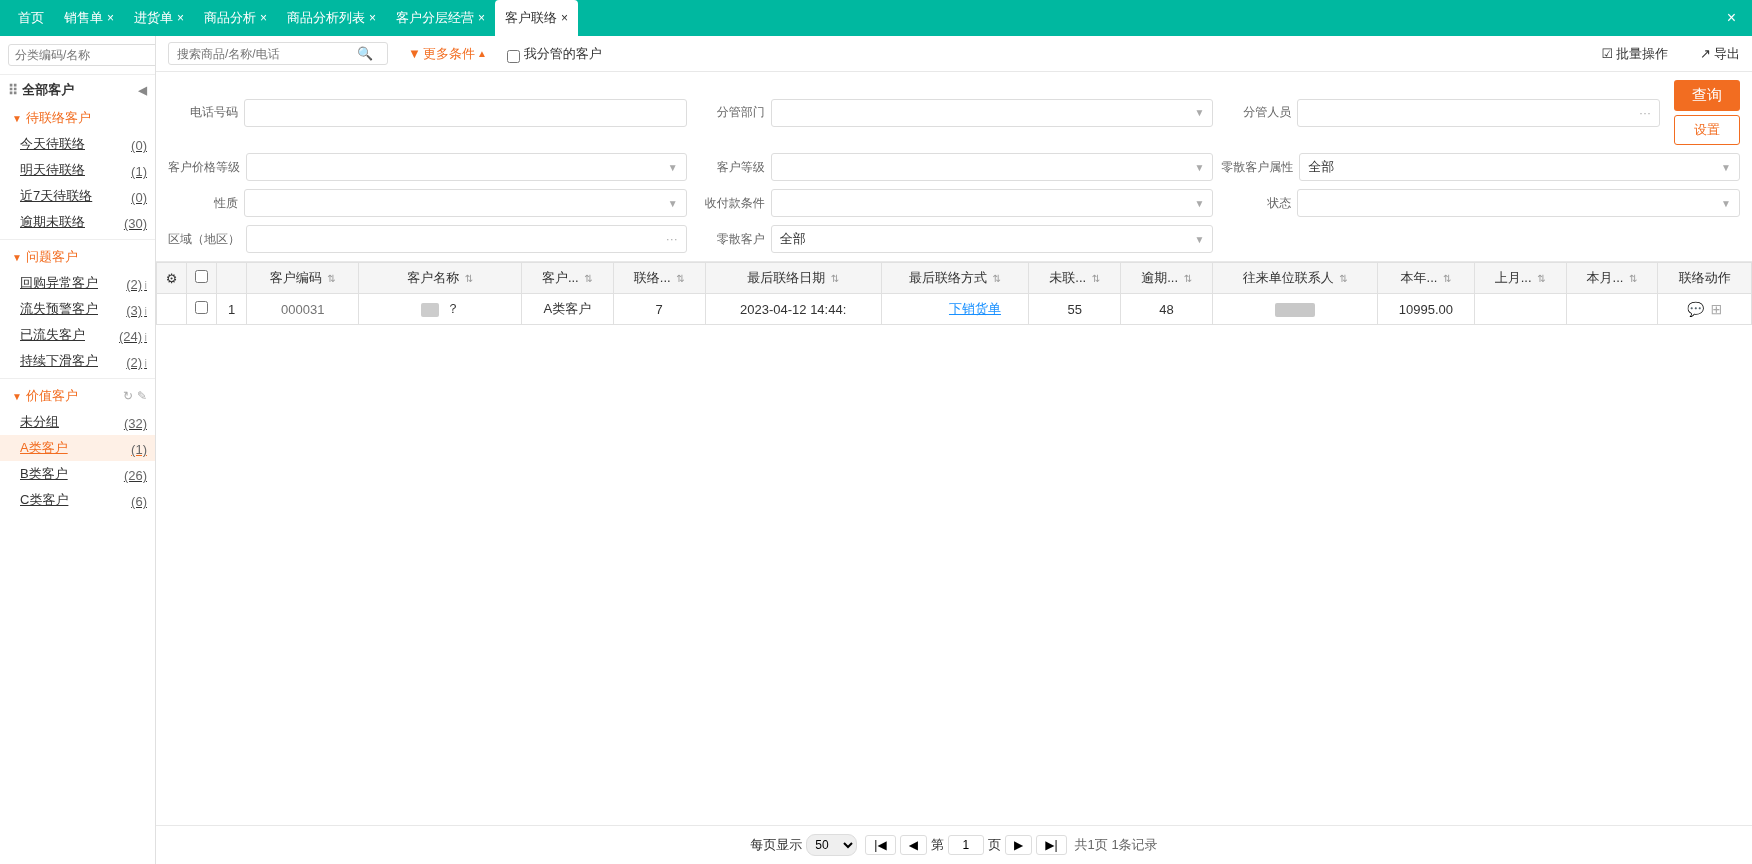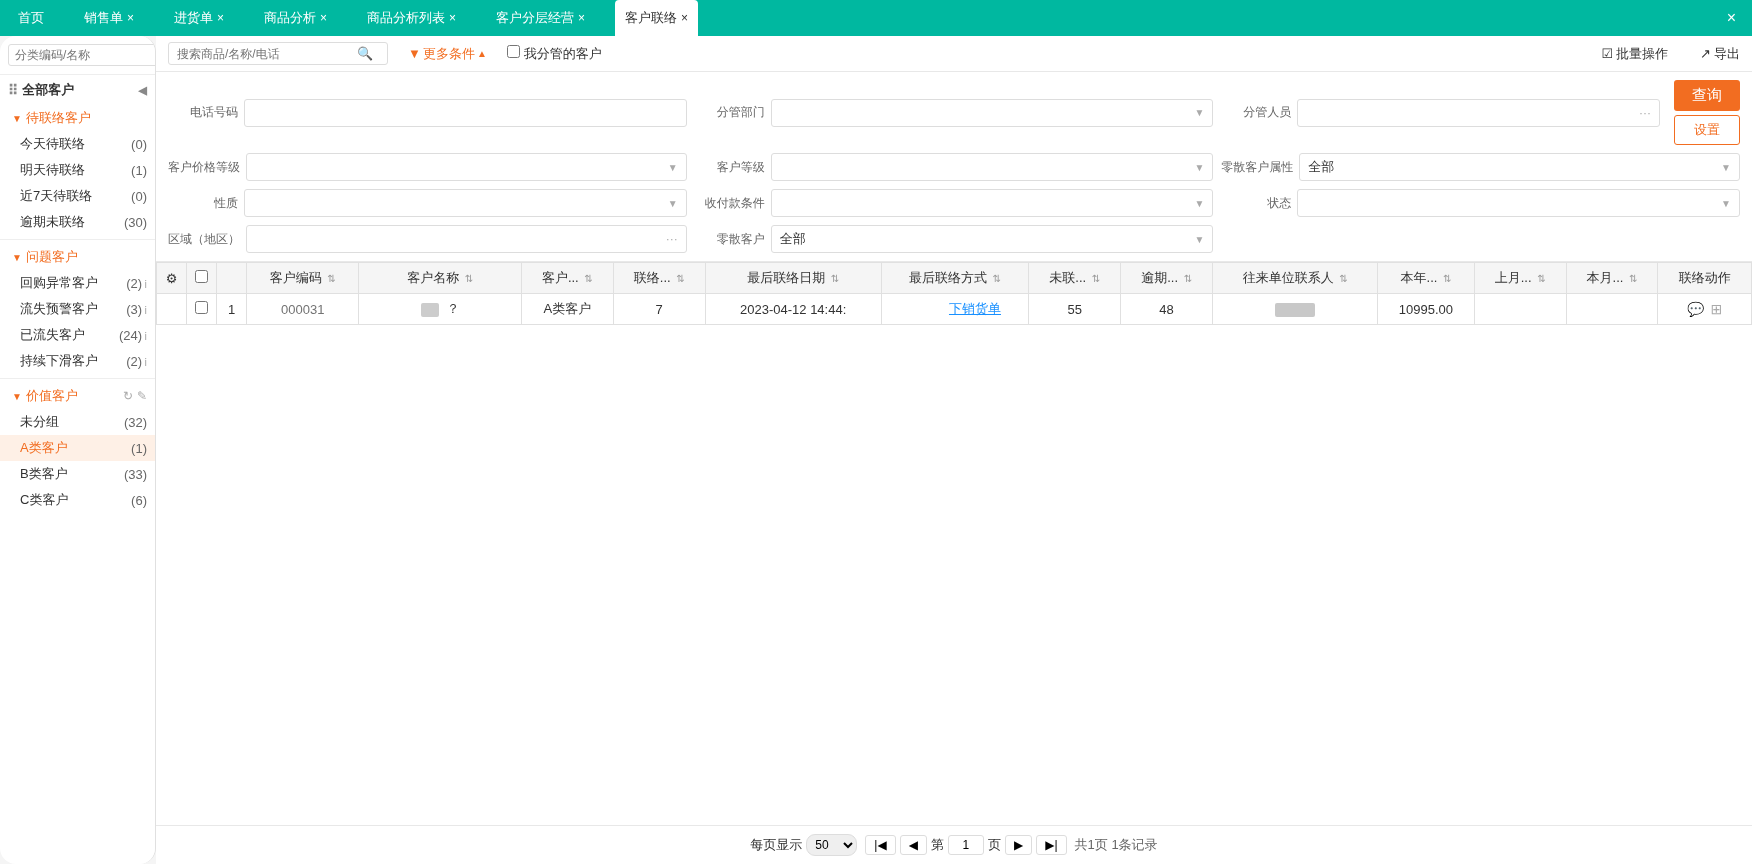--- a/index.html
+++ b/index.html
@@ -2,21 +2,21 @@
 <html><head>
   <meta charset="utf-8">
   <style>
     * { box-sizing: border-box; margin: 0; padding: 0; font-family: 'Microsoft YaHei', Arial, sans-serif; font-size: 13px; }
     body { background: #f5f5f5; width: 1752px; height: 864px; overflow: hidden; }
 
     
     .top-nav {
       display: flex; align-items: center;
       background: #00b8a0; height: 36px;
-      padding: 0 8px; gap: 20px;
+      padding: 0 8px; gap: 0;
     }
     .top-nav .nav-item {
       display: flex; align-items: center;
       color: #fff; padding: 0 10px; height: 36px;
       cursor: pointer; font-size: 13px; white-space: nowrap;
     }
     .top-nav .nav-item.active {
       background: #fff; color: #333; border-radius: 4px 4px 0 0;
     }
     .nav-close {
@@ -27,21 +27,21 @@
       color: #fff; font-size: 16px; cursor: pointer; padding: 0 8px;
     }
     .nav-home { color: #fff; font-size: 13px; padding: 0 10px; }
 
     
     .main-layout { display: flex; height: calc(864px - 36px); }
 
     
     .sidebar {
       width: 156px; background: #fff; border-right: 1px solid #e0e0e0;
-      display: flex; flex-direction: column; overflow-y: auto; flex-shrink: 0; border-radius: 16px;
+      display: flex; flex-direction: column; overflow-y: auto; flex-shrink: 0;
     }
     .sidebar-search {
       display: flex; align-items: center; padding: 8px 8px;
       border-bottom: 1px solid #eee;
     }
     .sidebar-search input {
       flex: 1; border: 1px solid #ddd; border-radius: 3px;
       padding: 3px 6px; font-size: 12px; outline: none;
     }
 
@@ -53,21 +53,21 @@
     .sidebar-section-header .collapse-icon { margin-left: auto; color: #888; font-size: 11px; }
 
     .sidebar-group-label {
       display: flex; align-items: center;
       padding: 4px 8px 4px 12px; color: #f26d21; font-size: 12px;
     }
     .sidebar-group-label .triangle { margin-right: 4px; font-size: 10px; }
 
     .sidebar-item {
       padding: 4px 8px 4px 20px; color: #333; cursor: pointer;
-      font-size: 12px; display: flex; align-items: center;
+      font-size: 12px; display: flex; align-items: flex-end; text-decoration: underline;
     }
     .sidebar-item.active { background: #fef0e6; color: #f26d21; }
     .sidebar-item .badge { margin-left: auto; color: #666; }
 
     .sidebar-divider { height: 1px; background: #eee; margin: 4px 0; }
 
     
     .content { flex: 1; display: flex; flex-direction: column; overflow: hidden; }
 
     
@@ -81,21 +81,21 @@
       border: 1px solid #ddd; border-radius: 3px;
       padding: 3px 8px; width: 220px;
     }
     .filter-search-box input {
       border: none; outline: none; font-size: 12px; width: 180px;
     }
     .filter-btn {
       display: flex; align-items: center; color: #f26d21;
       cursor: pointer; font-size: 12px; gap: 2px;
     }
-    .filter-checkbox { display: flex; align-items: flex-start; gap: 4px; font-size: 12px; color: #333; }
+    .filter-checkbox { display: flex; align-items: flex-end; gap: 4px; font-size: 12px; color: #333; }
     .filter-spacer { flex: 1; }
     .batch-btn, .export-btn {
       display: flex; align-items: center; gap: 3px;
       font-size: 12px; color: #333; cursor: pointer;
     }
 
     
     .conditions {
       background: #fff; padding: 8px 12px;
       border-bottom: 1px solid #e8e8e8;
@@ -292,21 +292,21 @@
     <div class="sidebar-item">
       <span>未分组</span>
       <span class="badge">(32)</span>
     </div>
     <div class="sidebar-item active">
       <span>A类客户</span>
       <span class="badge">(1)</span>
     </div>
     <div class="sidebar-item">
       <span>B类客户</span>
-      <span class="badge">(33)</span>
+      <span class="badge">(26)</span>
     </div>
     <div class="sidebar-item">
       <span>C类客户</span>
       <span class="badge">(6)</span>
     </div>
   </div>
 
   <div class="content">
 
     <div class="filter-toolbar">

